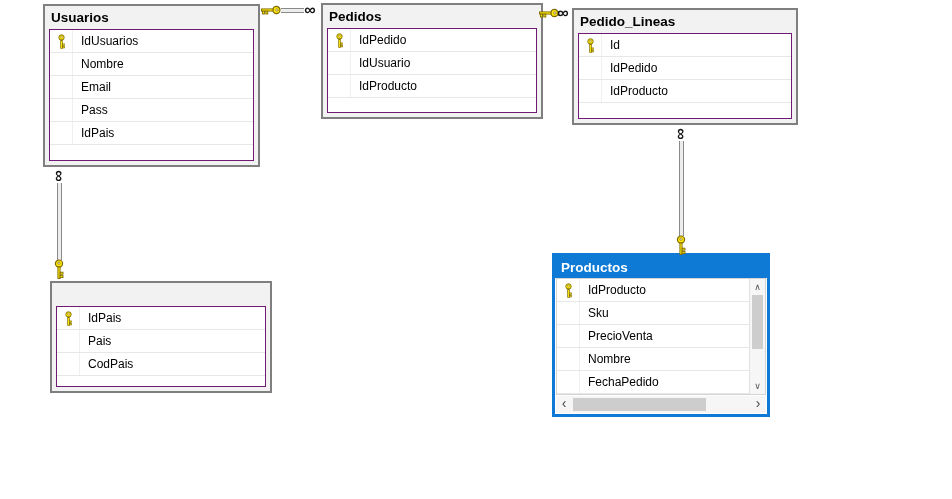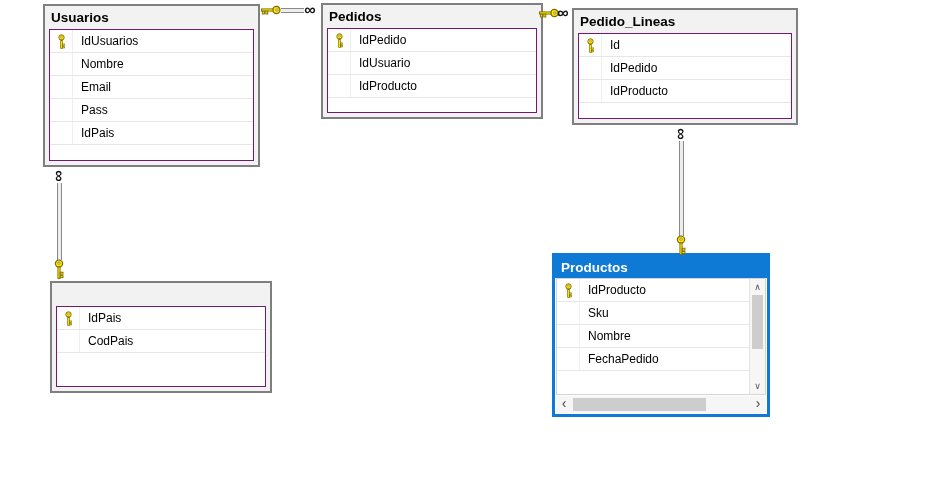--- a/index.html
+++ b/index.html
@@ -150,20 +150,24 @@
                 <circle cx="6" cy="4.1" r="1.2" fill="#ffffff" stroke="#7c6a00" stroke-width="0.7"></circle>
                 <rect x="4.9" y="8" width="2.2" height="11.5" fill="#ffe60a" stroke="#7c6a00" stroke-width="0.9"></rect>
                 <rect x="7.1" y="13.2" width="2.9" height="2" fill="#ffe60a" stroke="#7c6a00" stroke-width="0.9"></rect>
                 <rect x="7.1" y="16.6" width="2.9" height="2" fill="#ffe60a" stroke="#7c6a00" stroke-width="0.9"></rect>
               </svg>
             </span>
             <span class="colname">IdPais</span>
           </div>
           <div class="row">
             <span class="keycell"></span>
+            <span class="colname">Pais</span>
+          </div>
+          <div class="row">
+            <span class="keycell"></span>
             <span class="colname">CodPais</span>
           </div>
         </div>
       </div>
     </div>
     <div class="tbl sel" style="left: 552px; top: 253px; width: 218px; height: 164px;">
       <div class="hdr"><span class="ttl">Productos</span></div>
       <div class="fields">
         <div class="rows">
           <div class="row">
@@ -174,20 +178,24 @@
                 <rect x="4.9" y="8" width="2.2" height="11.5" fill="#ffe60a" stroke="#7c6a00" stroke-width="0.9"></rect>
                 <rect x="7.1" y="13.2" width="2.9" height="2" fill="#ffe60a" stroke="#7c6a00" stroke-width="0.9"></rect>
                 <rect x="7.1" y="16.6" width="2.9" height="2" fill="#ffe60a" stroke="#7c6a00" stroke-width="0.9"></rect>
               </svg>
             </span>
             <span class="colname">IdProducto</span>
           </div>
           <div class="row">
             <span class="keycell"></span>
             <span class="colname">Sku</span>
+          </div>
+          <div class="row">
+            <span class="keycell"></span>
+            <span class="colname">PrecioVenta</span>
           </div>
           <div class="row">
             <span class="keycell"></span>
             <span class="colname">Nombre</span>
           </div>
           <div class="row">
             <span class="keycell"></span>
             <span class="colname">FechaPedido</span>
           </div>
         </div>

